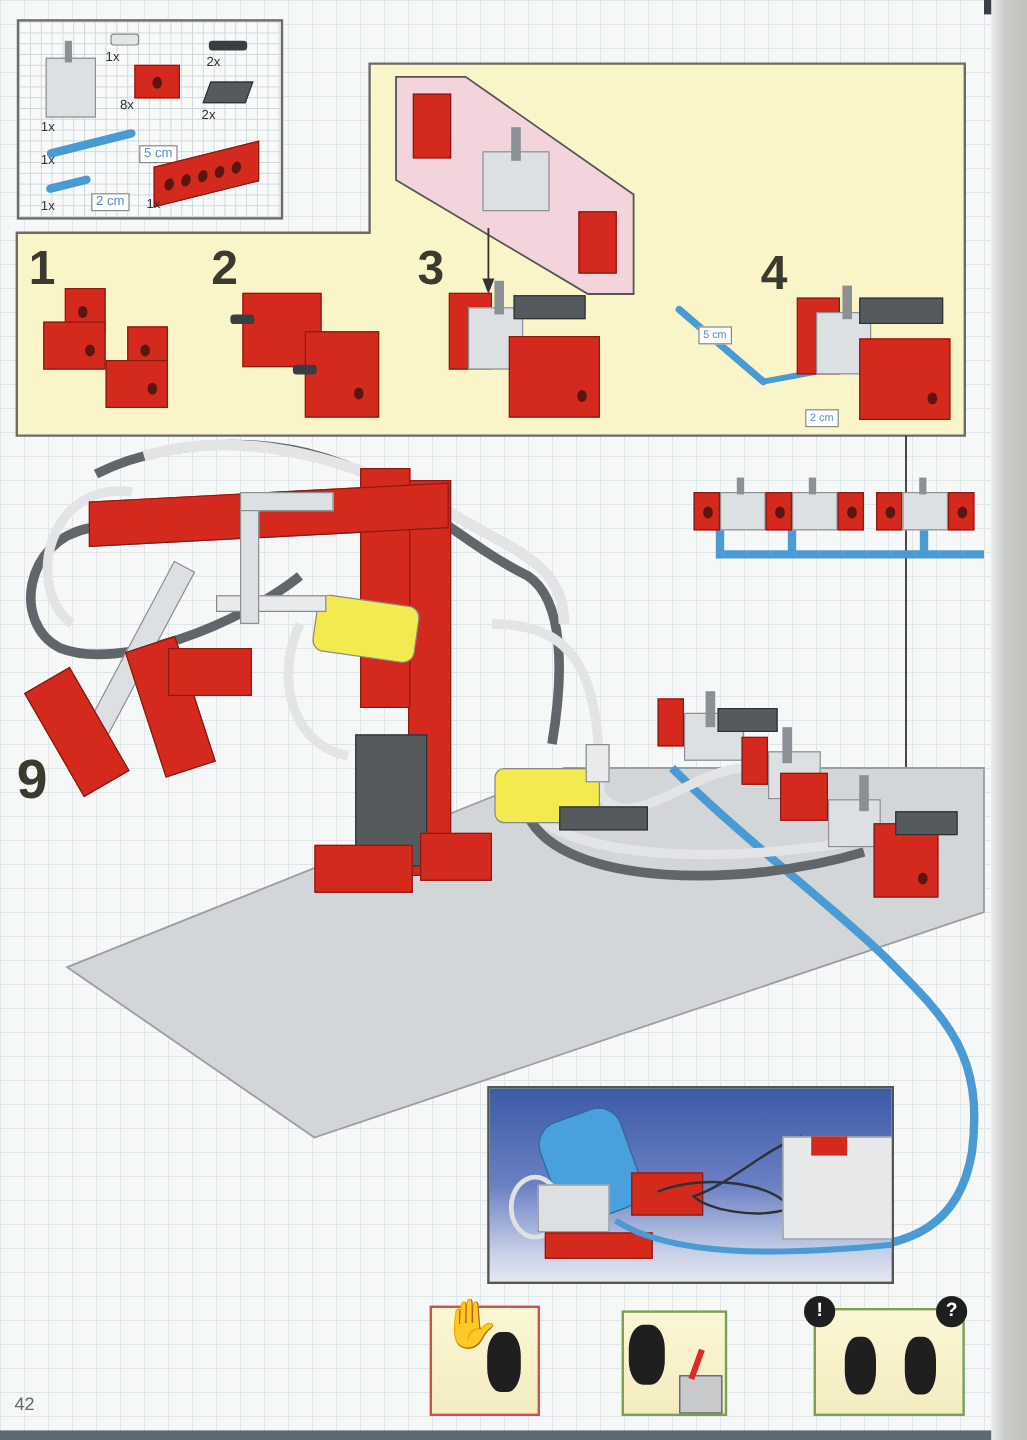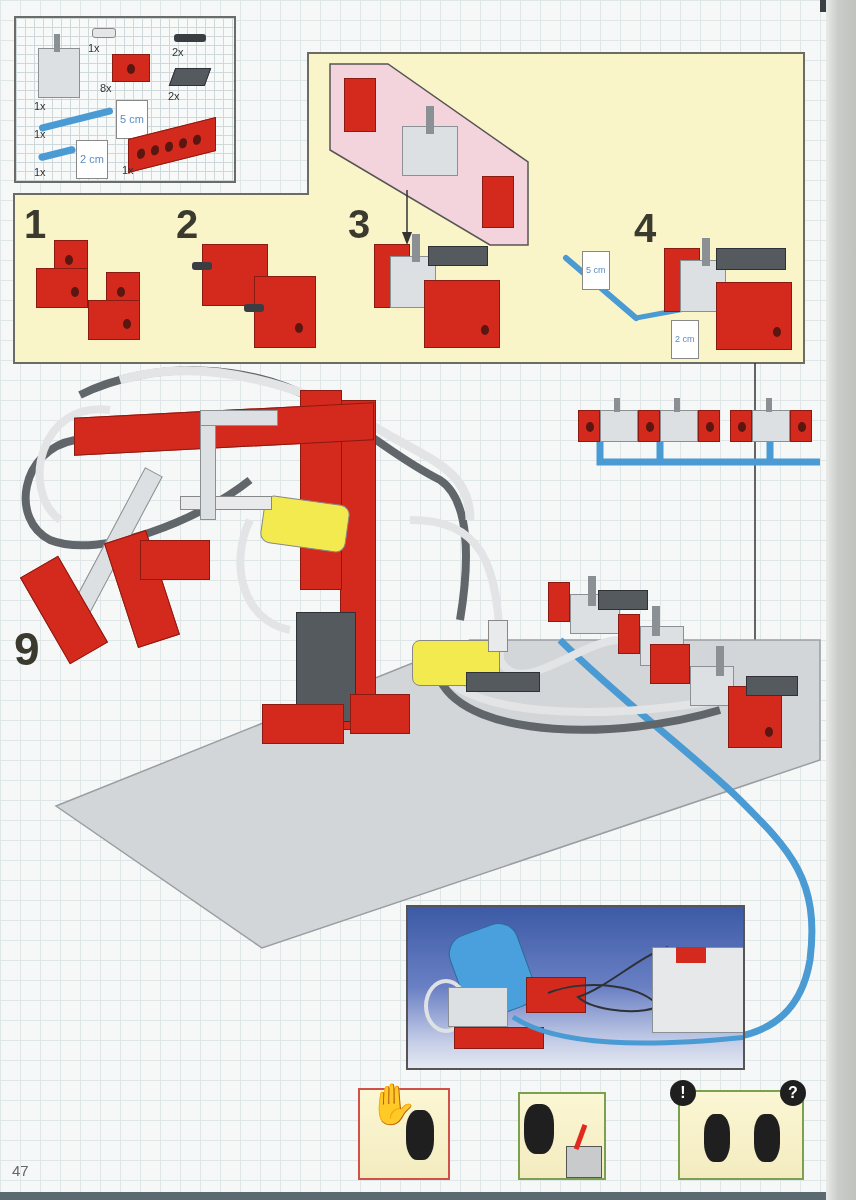--- a/index.html
+++ b/index.html
@@ -11,21 +11,21 @@
       linear-gradient(90deg,#dfe6e8 1px,transparent 1px);
     background-size:20px 20px;}
   .spine{position:absolute;left:826px;top:0;width:30px;height:1200px;background:linear-gradient(90deg,#e8eae8,#c9ccc8 40%,#bfc2bd);}
   .spine-top{position:absolute;left:820px;top:0;width:36px;height:12px;background:#3a3f45;}
   
   .parts-box{position:absolute;left:14px;top:16px;width:222px;height:167px;border:2px solid #6c6c66;box-sizing:border-box;
     background-color:#f8fafa;
     background-image:linear-gradient(#cfd9dc 1px,transparent 1px),linear-gradient(90deg,#cfd9dc 1px,transparent 1px);
     background-size:9px 9px;}
   .qty{position:absolute;font-size:11px;color:#333;}
-  .cm-label{position:absolute;font-size:11px;color:#5a8cc0;border:1px solid #888;background:#fff;padding:12px 3px;line-height:13px;}
+  .cm-label{position:absolute;font-size:11px;color:#5a8cc0;border:1px solid #888;background:#fff;padding:0 3px;line-height:13px;margin-top:21px;}
   
   .panel-svg{position:absolute;left:0;top:0;}
   .step-num{position:absolute;font-weight:bold;font-size:40px;color:#3a3a2e;font-family:"Liberation Sans",sans-serif;}
   .brick{position:absolute;background:#d42a1e;border:1px solid #8a1a12;box-sizing:border-box;}
   .brick-dark{position:absolute;background:#555a5e;border:1px solid #2e3236;box-sizing:border-box;}
   .brick-grey{position:absolute;background:#dde0e2;border:1px solid #8b9094;box-sizing:border-box;}
   .hole{position:absolute;width:8px;height:10px;border-radius:50%;background:#5a1610;}
   .inset{position:absolute;left:406px;top:905px;width:339px;height:165px;border:2px solid #555;box-sizing:border-box;
     background:linear-gradient(180deg,#3c5aa6 0%,#6a80c4 50%,#c8d0e8 85%,#e4e8f2 100%);overflow:hidden;}
   .warn{position:absolute;box-sizing:border-box;}
@@ -248,15 +248,15 @@
   <div style="position:absolute;left:46px;top:52px;width:34px;height:30px;background:#c8cacc;border:1px solid #555;"></div>
   <div style="position:absolute;left:58px;top:30px;width:5px;height:26px;background:#e02a20;transform:rotate(20deg);"></div>
 </div>
 <div class="warn" style="left:678px;top:1090px;width:126px;height:90px;border:2px solid #7aa050;background:linear-gradient(#fbf6d4,#f4ecc0);">
   <div style="position:absolute;left:-10px;top:-12px;width:26px;height:26px;border-radius:50%;background:#1f1f1f;color:#fff;text-align:center;line-height:26px;font-weight:bold;font-size:16px;">!</div>
   <div style="position:absolute;left:100px;top:-12px;width:26px;height:26px;border-radius:50%;background:#1f1f1f;color:#fff;text-align:center;line-height:26px;font-weight:bold;font-size:16px;">?</div>
   <div style="position:absolute;left:24px;top:22px;width:26px;height:48px;background:#1f1f1f;border-radius:40%;"></div>
   <div style="position:absolute;left:74px;top:22px;width:26px;height:48px;background:#1f1f1f;border-radius:40%;"></div>
 </div>
 
-<span class="page-num">47</span>
+<span class="page-num">42</span>
 <span class="watermark">ToysPeriod.com</span>
 <div class="bottom-bar"></div>
 
 </body></html>

